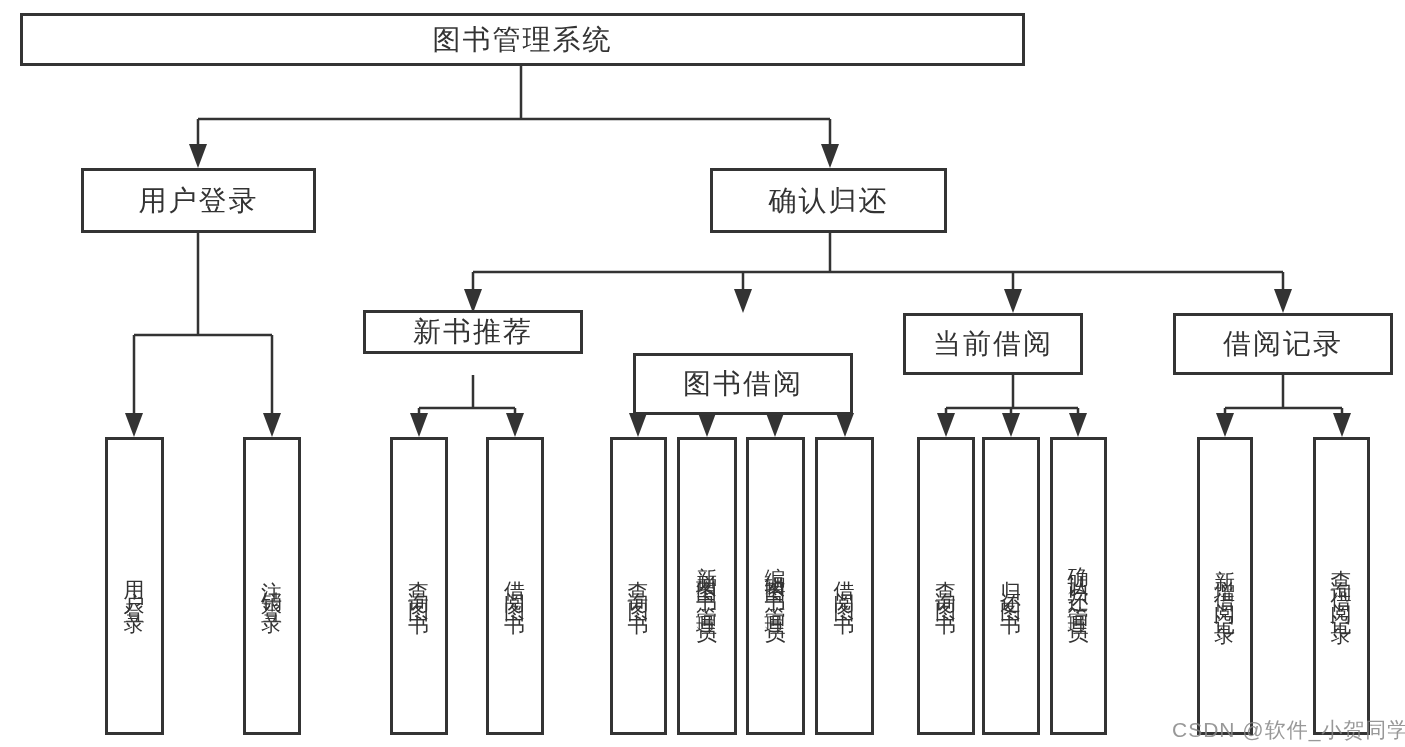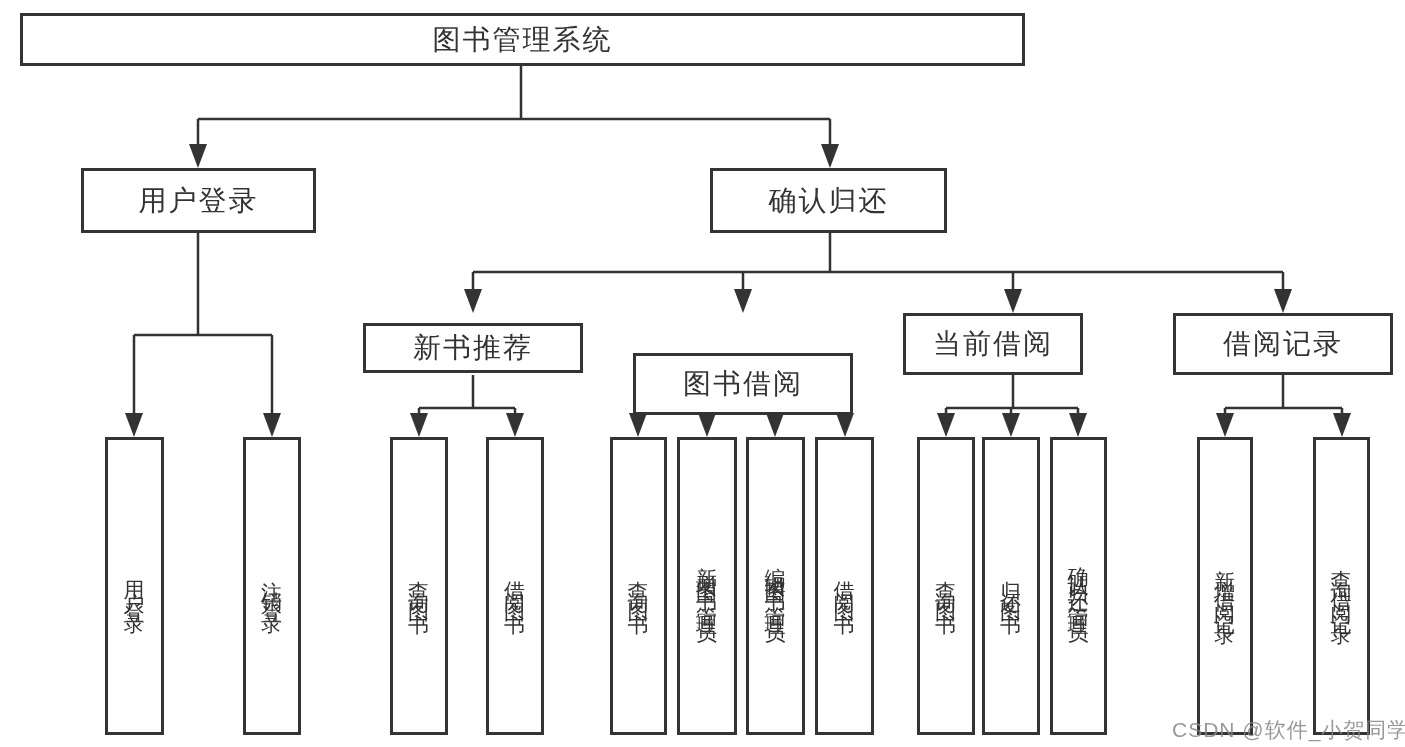--- a/index.html
+++ b/index.html
@@ -111,21 +111,21 @@
     <span class="h-label">图书管理系统</span>
   </div>
 
   <div class="box" style="left:81px; top:168px; width:235px; height:65px;">
     <span class="h-label">用户登录</span>
   </div>
   <div class="box" style="left:710px; top:168px; width:237px; height:65px;">
     <span class="h-label">确认归还</span>
   </div>
 
-  <div class="box" style="left:363px; top:323px; width:220px; height:50px;">
+  <div class="box" style="left:363px; top:310px; width:220px; height:44px;">
     <span class="h-label">新书推荐</span>
   </div>
   <div class="box" style="left:633px; top:313px; width:220px; height:62px;margin-top:40px;">
     <span class="h-label">图书借阅</span>
   </div>
   <div class="box" style="left:903px; top:313px; width:180px; height:62px;">
     <span class="h-label">当前借阅</span>
   </div>
   <div class="box" style="left:1173px; top:313px; width:220px; height:62px;">
     <span class="h-label">借阅记录</span>

